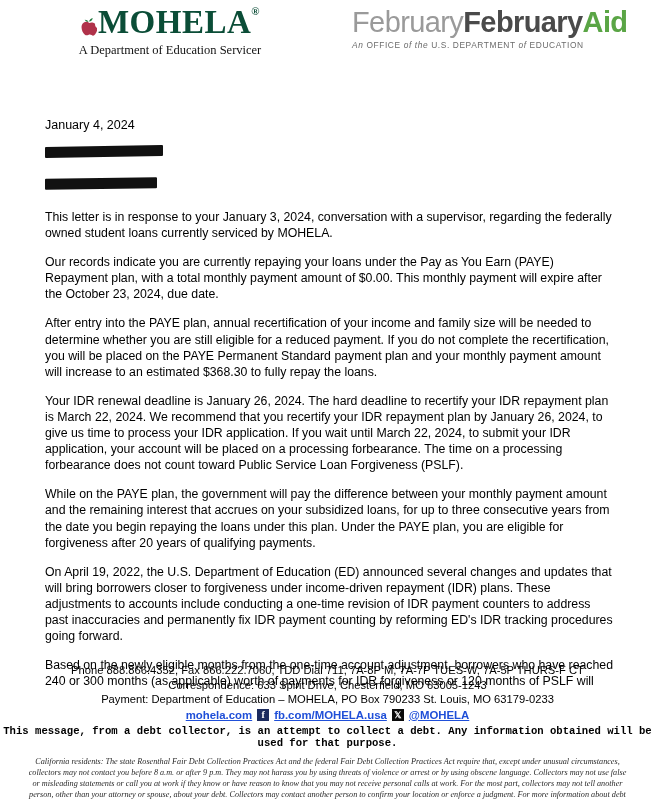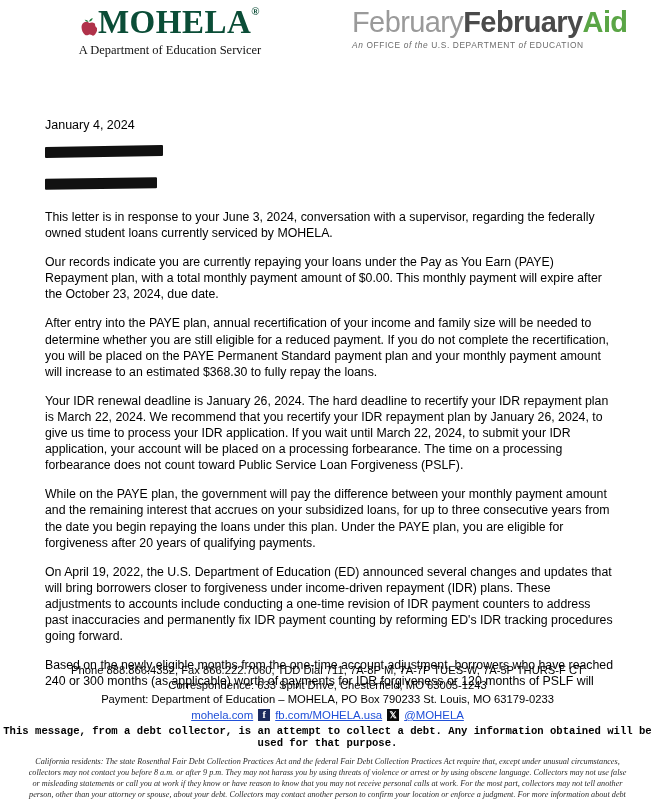--- a/index.html
+++ b/index.html
@@ -129,20 +129,21 @@
     font-size: 11.4px;
     display: flex;
     justify-content: center;
     align-items: center;
     gap: 5px;
     line-height: 14px;
   }
   .social-link {
     color: #1f4fd8;
     text-decoration: underline;
+    font-weight: bold;
   }
   .icon-sq {
     display: inline-block;
     width: 12px;
     height: 12px;
     color: #ffffff;
     font-size: 10px;
     line-height: 12px;
     text-align: center;
     font-weight: bold;
@@ -201,21 +202,21 @@
 
 </div>
 
 <div class="letter">
 
   <div class="date-line">January 4, 2024</div>
 
   <div class="redaction r1"></div>
   <div class="redaction r2"></div>
 
-  <p class="para">This letter is in response to your June 3, 2024, conversation with a supervisor, regarding the federally owned student loans currently serviced by MOHELA.</p>
+  <p class="para">This letter is in response to your January 3, 2024, conversation with a supervisor, regarding the federally owned student loans currently serviced by MOHELA.</p>
   <p class="para">Our records indicate you are currently repaying your loans under the Pay as You Earn (PAYE) Repayment plan, with a total monthly payment amount of $0.00. This monthly payment will expire after the October 23, 2024, due date.</p>
   <p class="para">After entry into the PAYE plan, annual recertification of your income and family size will be needed to determine whether you are still eligible for a reduced payment. If you do not complete the recertification, you will be placed on the PAYE Permanent Standard payment plan and your monthly payment amount will increase to an estimated $368.30 to fully repay the loans.</p>
   <p class="para">Your IDR renewal deadline is January 26, 2024. The hard deadline to recertify your IDR repayment plan is March 22, 2024. We recommend that you recertify your IDR repayment plan by January 26, 2024, to give us time to process your IDR application. If you wait until March 22, 2024, to submit your IDR application, your account will be placed on a processing forbearance. The time on a processing forbearance does not count toward Public Service Loan Forgiveness (PSLF).</p>
   <p class="para">While on the PAYE plan, the government will pay the difference between your monthly payment amount and the remaining interest that accrues on your subsidized loans, for up to three consecutive years from the date you begin repaying the loans under this plan. Under the PAYE plan, you are eligible for forgiveness after 20 years of qualifying payments.</p>
   <p class="para">On April 19, 2022, the U.S. Department of Education (ED) announced several changes and updates that will bring borrowers closer to forgiveness under income-driven repayment (IDR) plans. These adjustments to accounts include conducting a one-time revision of IDR payment counters to address past inaccuracies and permanently fix IDR payment counting by reforming ED's IDR tracking procedures going forward.</p>
   <p class="para">Based on the newly eligible months from the one-time account adjustment, borrowers who have reached 240 or 300 months (as applicable) worth of payments for IDR forgiveness or 120 months of PSLF will</p>
 
 </div>
 
 <div class="footer">

